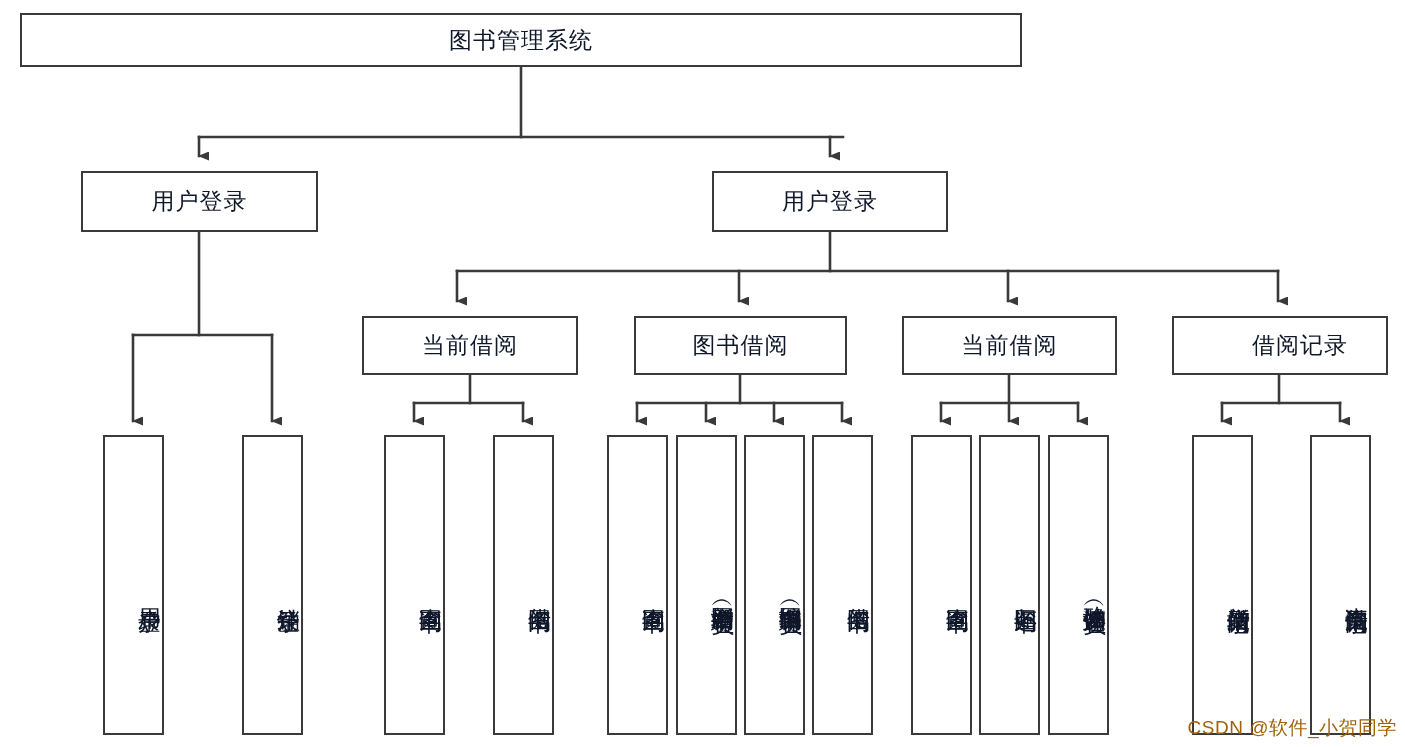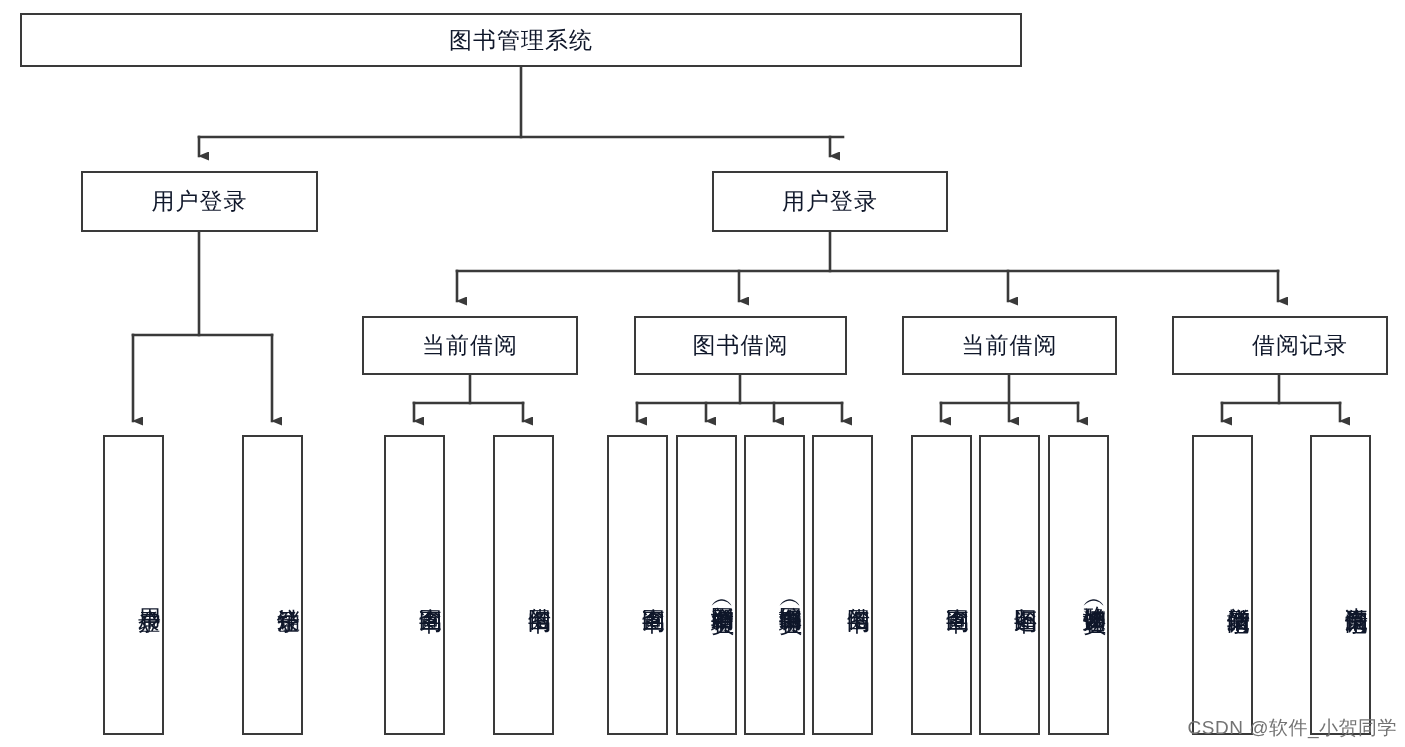--- a/index.html
+++ b/index.html
@@ -56,21 +56,21 @@
   }
   .node.vert .label {
     writing-mode: vertical-rl;
     text-orientation: upright;
   }
   #watermark {
     position: absolute;
     right: 8px;
     bottom: 6px;
     font-size: 19px;
-    color: #737373;
+    color: #a16207;
     letter-spacing: 0.5px;
     white-space: nowrap;
     user-select: none;
   }
 </style>
 </head>
 <body>
 
 <div id="canvas">
 

